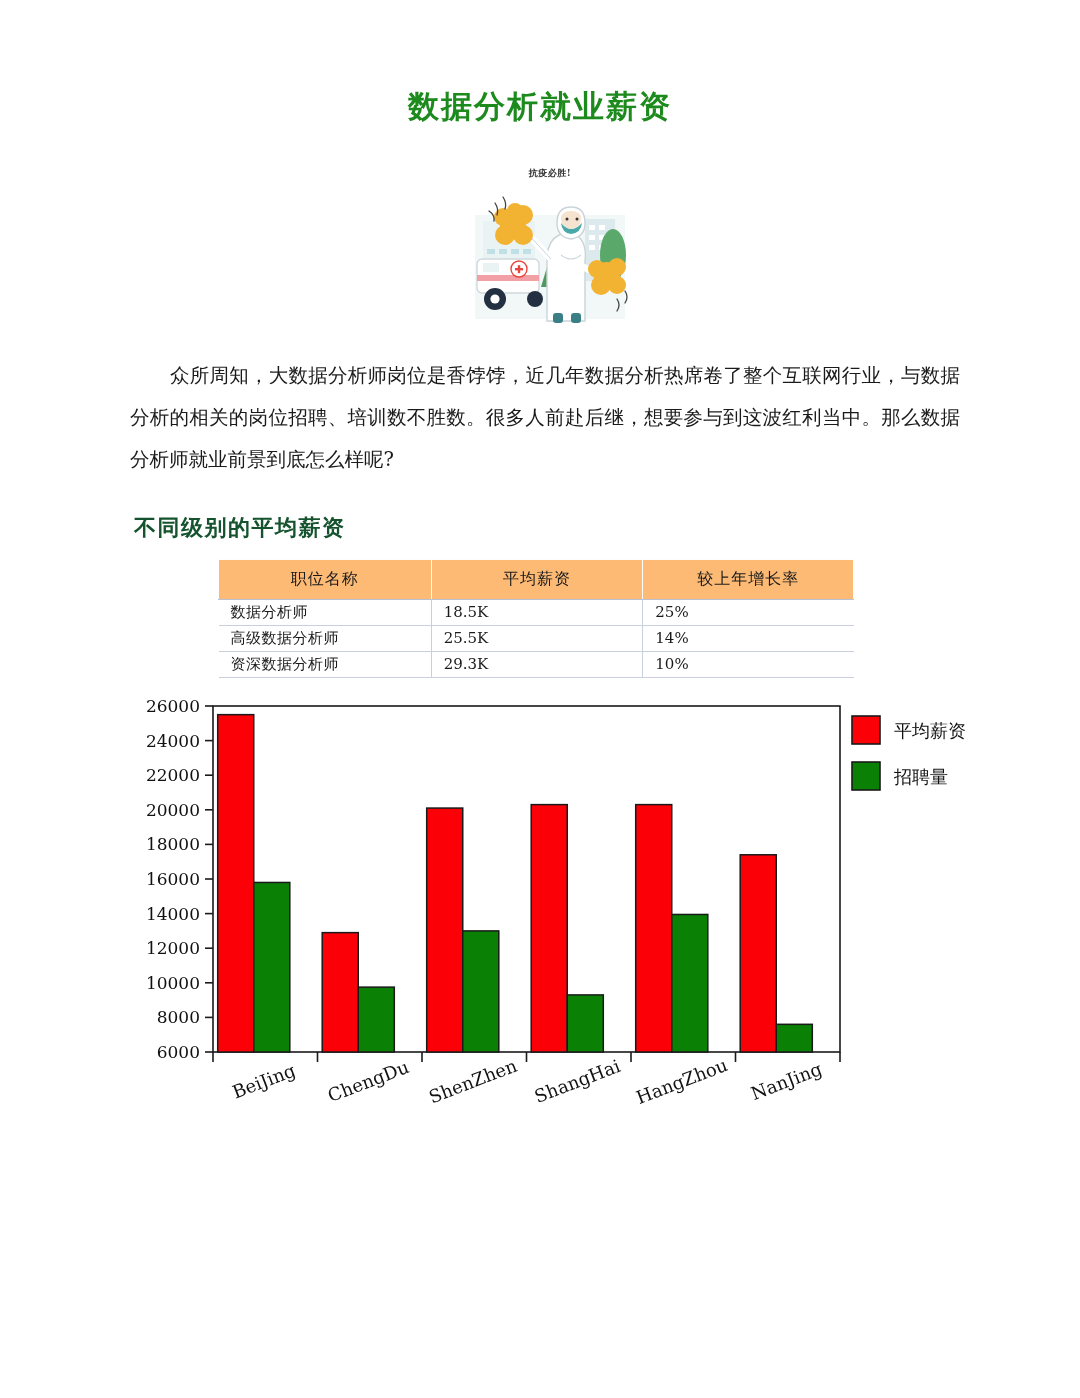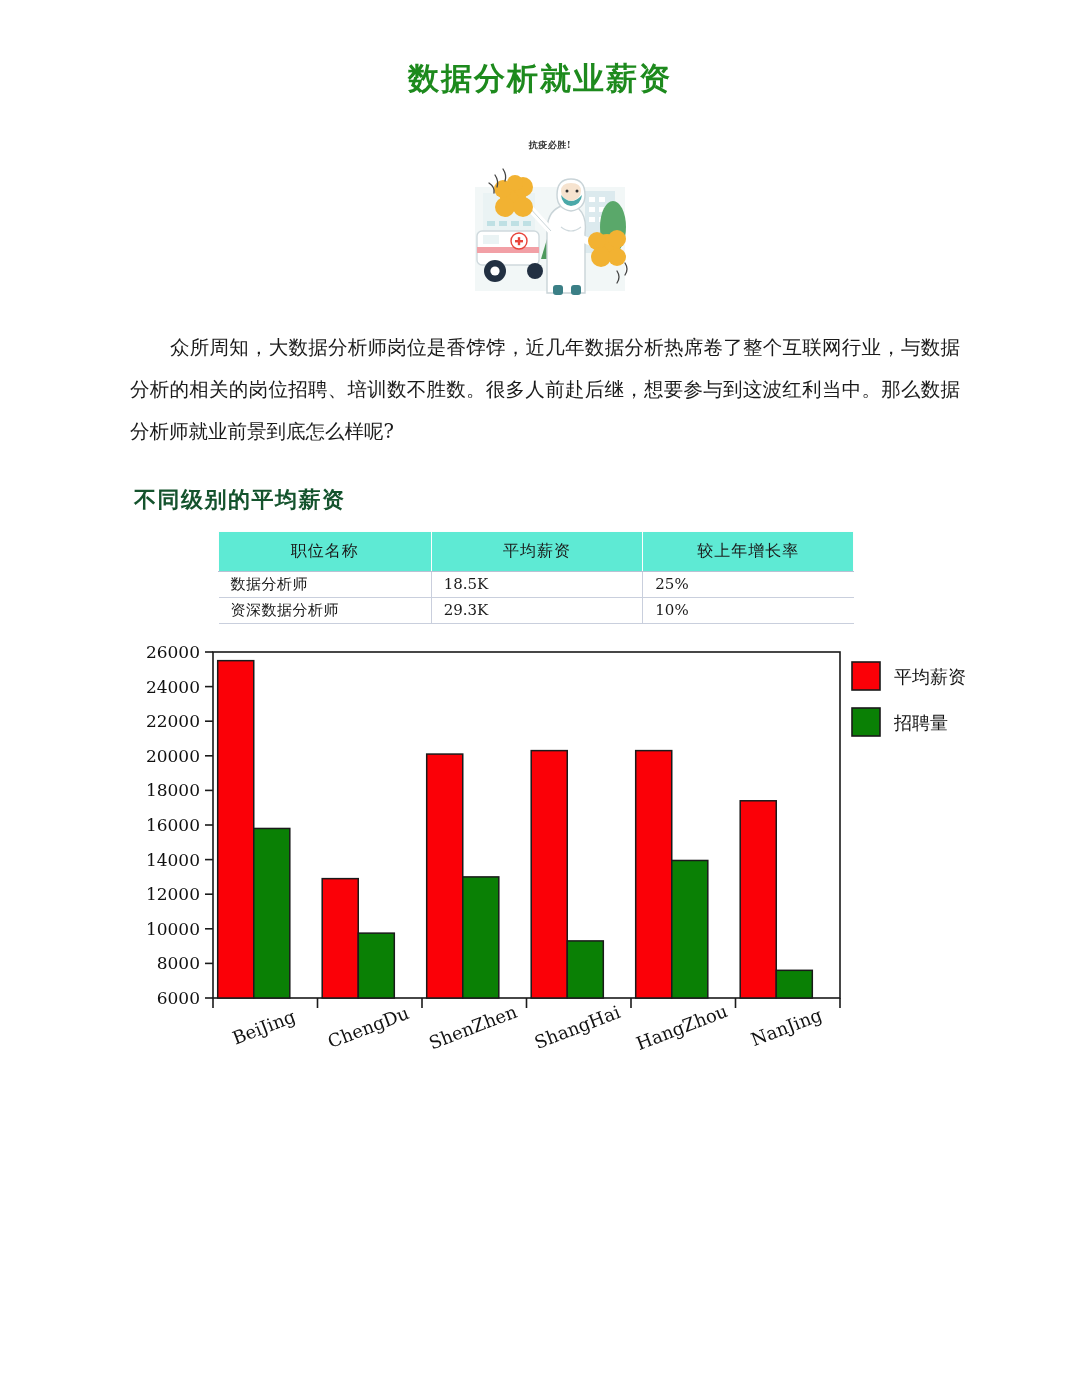--- a/index.html
+++ b/index.html
@@ -24,22 +24,22 @@
     padding: 0;
   }
 
   
   .doc-title {
     text-align: center;
     color: #1d8a1d;
     font-size: 31px;
     font-weight: 700;
     letter-spacing: 2px;
-    margin: 0;
-    padding-top: 60px;
+    margin: 8px;
+    padding-top: 80px;
     font-family: "DejaVu Serif", "Liberation Serif", serif;
     line-height: 1.2;
   }
 
   
   .hero-wrap {
     display: flex;
     justify-content: center;
     margin-top: 38px;
     padding-left: 20px;
@@ -89,21 +89,21 @@
     width: 636px;
   }
   table.salary {
     border-collapse: collapse;
     width: 636px;
     font-size: 15px;
     color: #1a1a1a;
     font-family: "DejaVu Serif", "Liberation Serif", serif;
   }
   table.salary thead th {
-    background: #5eead4;
+    background: #fdba74;
     border: 1px solid #fdfdfd;
     border-bottom: 1px solid #b9c1d4;
     font-weight: 400;
     text-align: center;
     padding: 9px 6px;
     font-size: 16px;
     letter-spacing: 1px;
   }
   table.salary tbody td {
     border-bottom: 1px solid #c9cfdd;
@@ -237,20 +237,25 @@
           <th>职位名称</th>
           <th>平均薪资</th>
           <th>较上年增长率</th>
         </tr>
       </thead>
       <tbody>
         <tr>
           <td>数据分析师</td>
           <td>18.5K</td>
           <td>25%</td>
+        </tr>
+        <tr>
+          <td>高级数据分析师</td>
+          <td>25.5K</td>
+          <td>14%</td>
         </tr>
         <tr>
           <td>资深数据分析师</td>
           <td>29.3K</td>
           <td>10%</td>
         </tr>
       </tbody>
     </table>
   </div>
 

